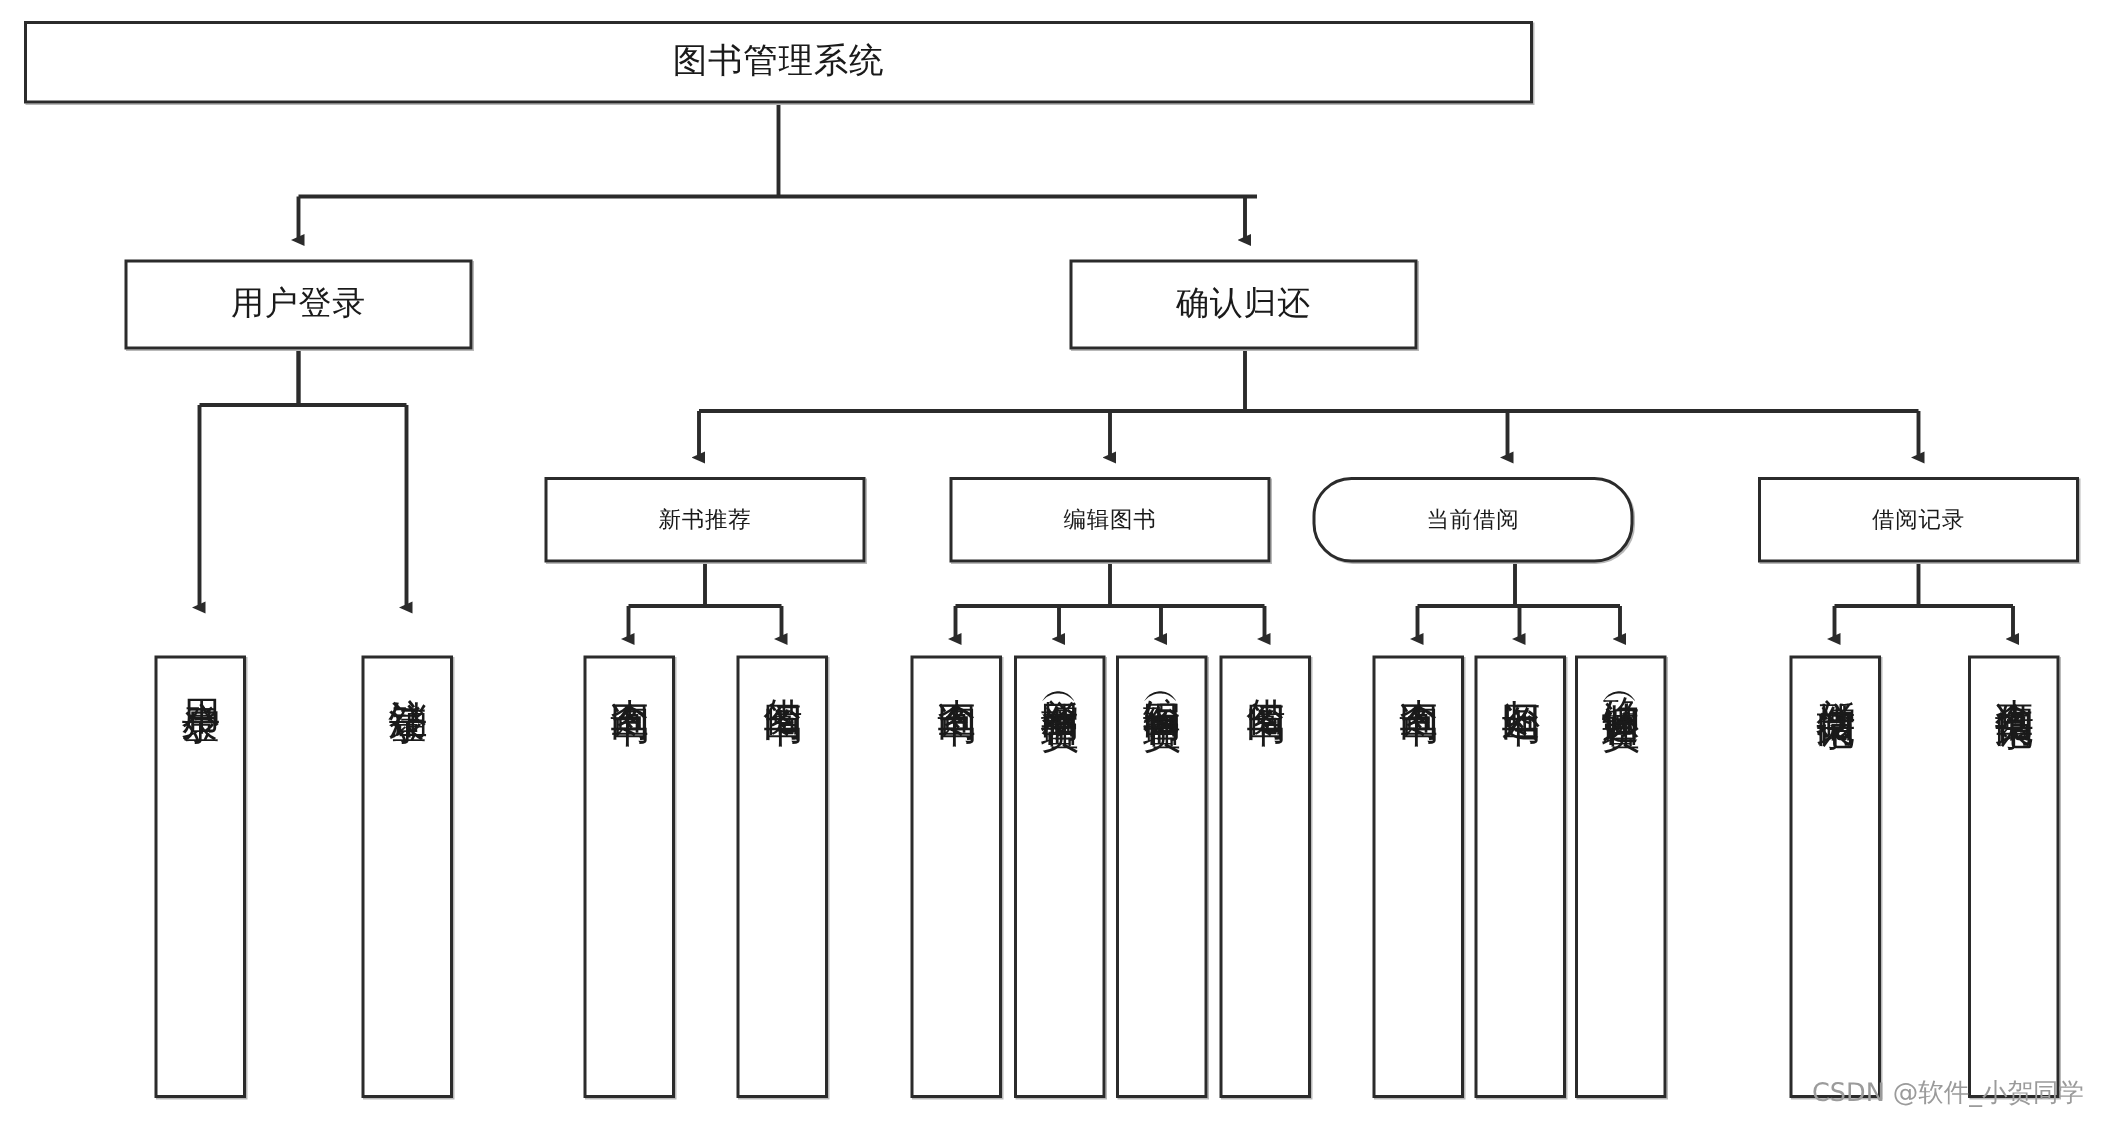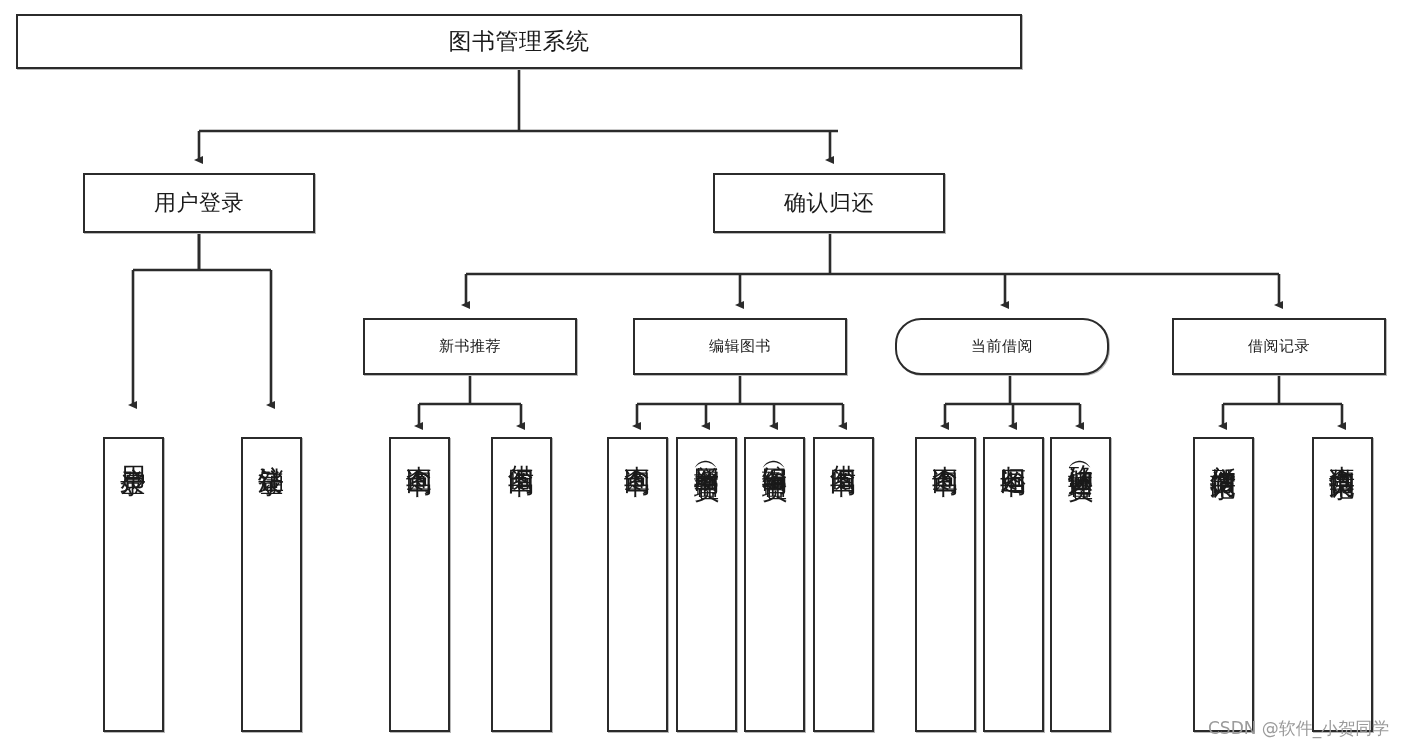--- a/index.html
+++ b/index.html
@@ -141,21 +141,21 @@
   <div class="node l2" style="left:713px; top:173px; width:232px; height:60px;">
     <span class="label">确认归还</span>
   </div>
 
   <div class="node l3" style="left:363px; top:318px; width:214px; height:57px;">
     <span class="label">新书推荐</span>
   </div>
   <div class="node l3" style="left:633px; top:318px; width:214px; height:57px;">
     <span class="label">编辑图书</span>
   </div>
-  <div class="node l3" style="left:895px; top:318px; width:214px; height:57px;border-radius:26px;">
+  <div class="node l3" style="left:875px; top:318px; width:214px; height:57px;border-radius:26px;">
     <span class="label">当前借阅</span>
   </div>
   <div class="node l3" style="left:1172px; top:318px; width:214px; height:57px;">
     <span class="label">借阅记录</span>
   </div>
 
   <div class="node leaf" style="left:103px; top:437px; width:61px; height:295px;">
     <span class="label">用户登录</span>
   </div>
   <div class="node leaf" style="left:241px; top:437px; width:61px; height:295px;">

